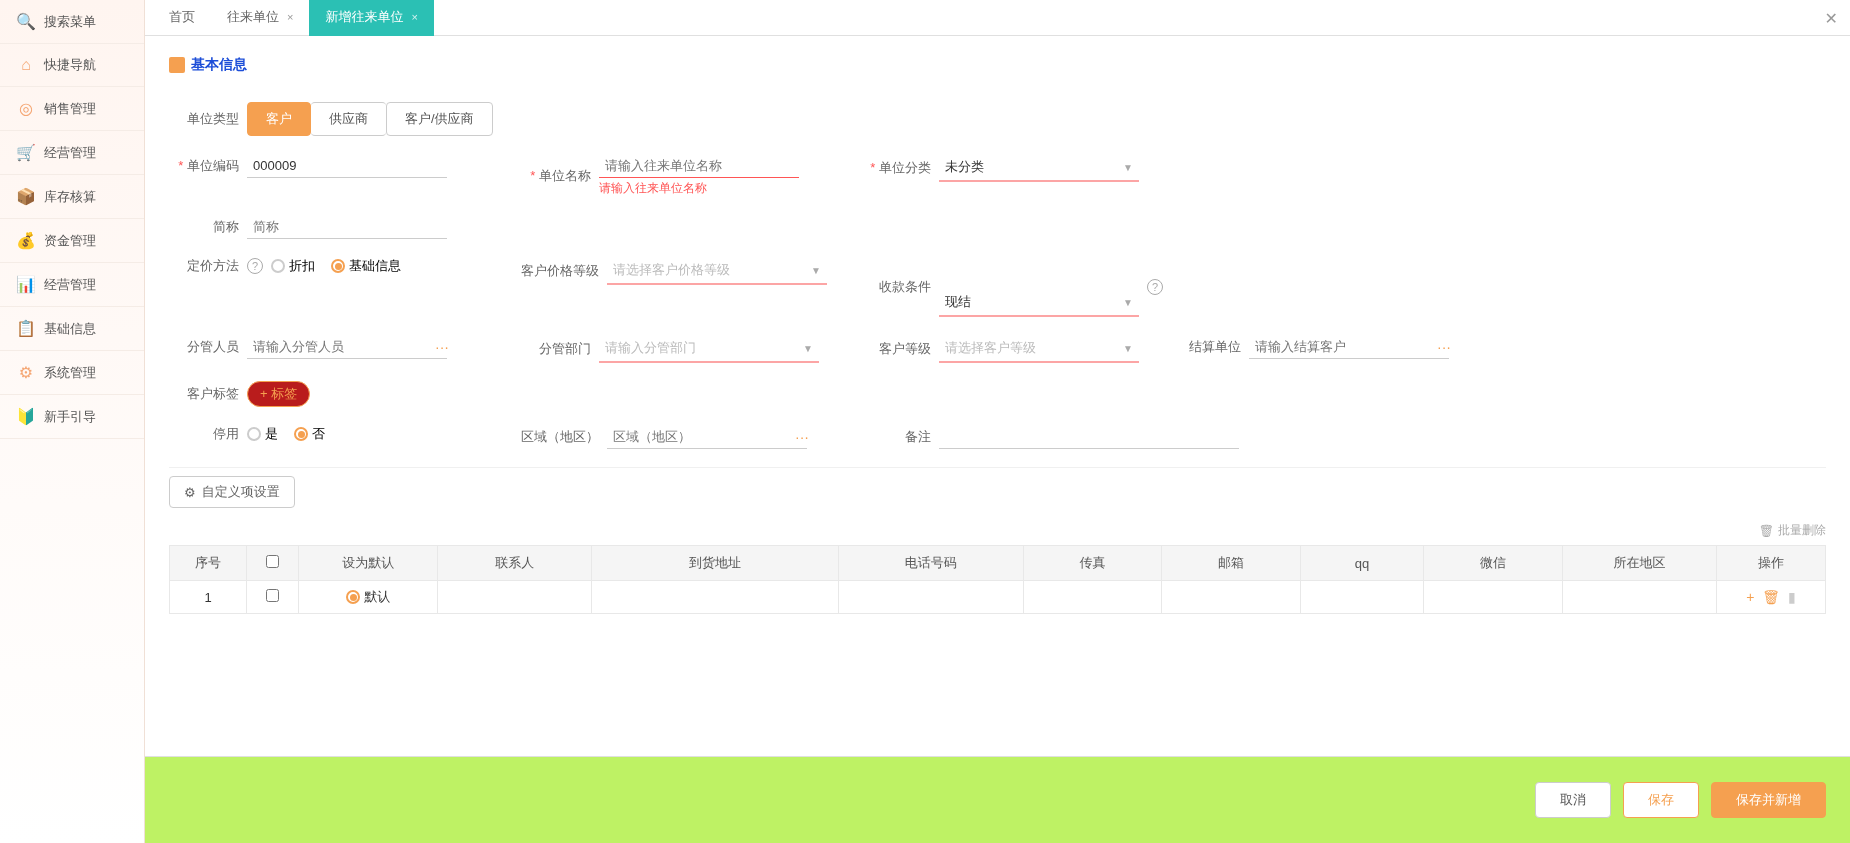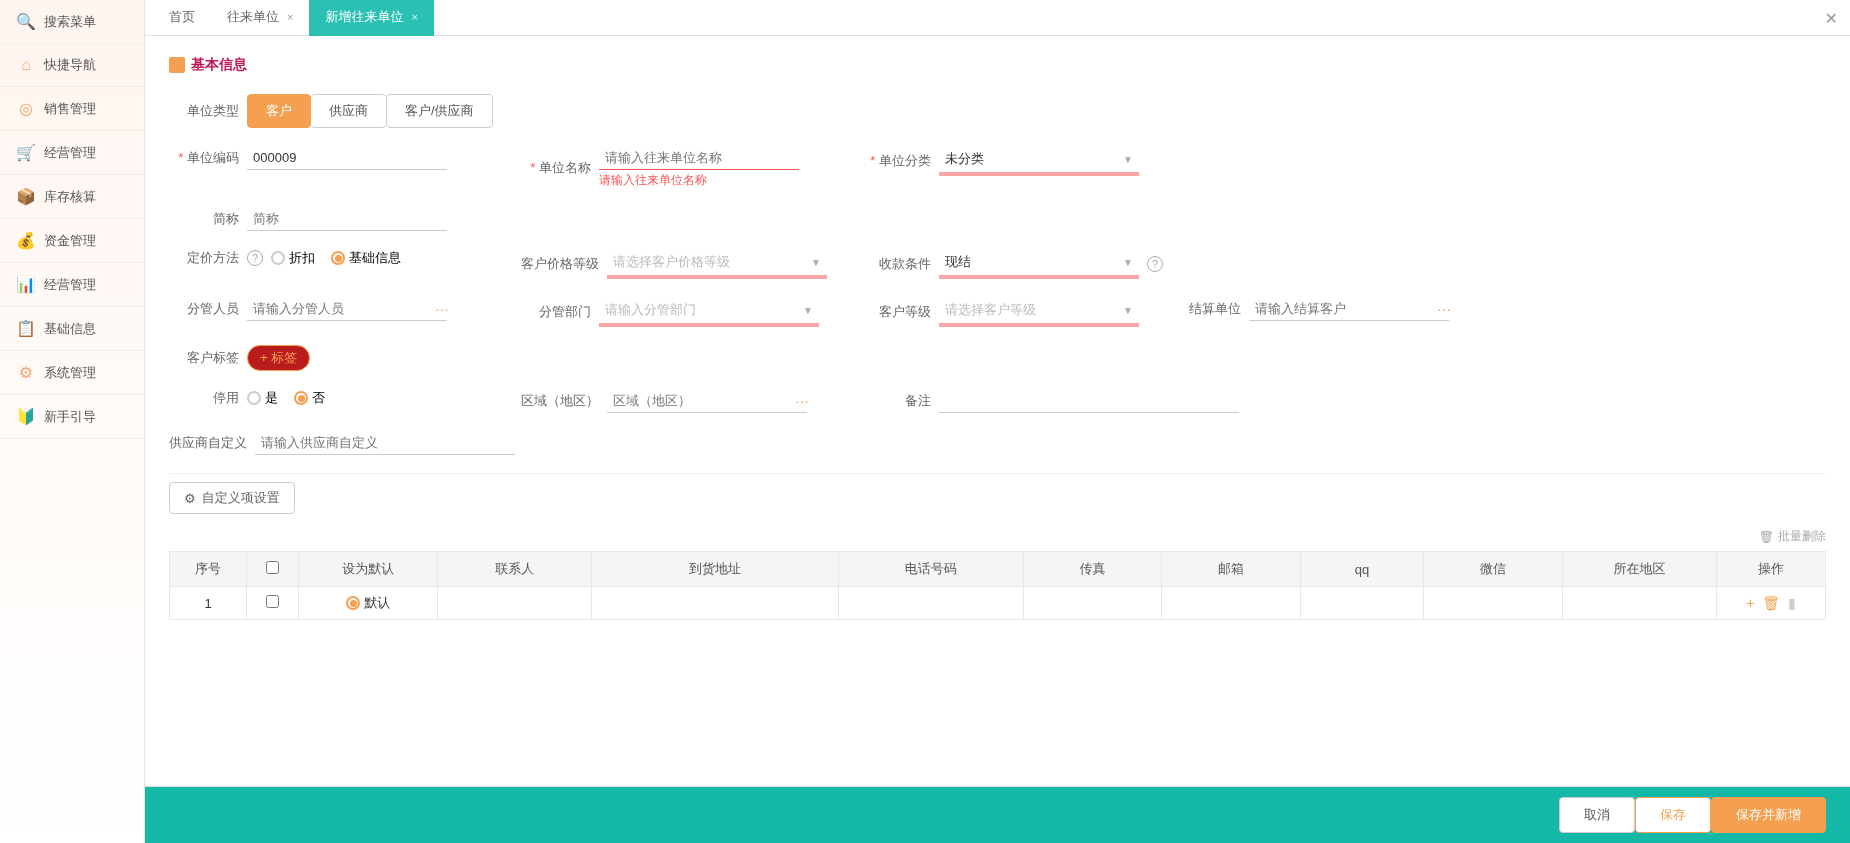--- a/index.html
+++ b/index.html
@@ -85,22 +85,22 @@
       background: #fff;
       padding: 20px 24px;
     }
 
     .section-title {
       display: flex;
       align-items: center;
       gap: 6px;
       font-size: 14px;
       font-weight: bold;
-      color: #be185d;
-      margin-bottom: 20px;
+      color: #1d4ed8;
+      margin-bottom: 28px;
     }
     .section-icon {
       width: 16px;
       height: 16px;
       background: #f5a050;
       border-radius: 2px;
       display: inline-block;
     }
 
     
@@ -148,21 +148,21 @@
     .input-with-error {
       display: flex;
       flex-direction: column;
     }
 
     
     .form-select {
       display: flex;
       align-items: center;
       gap: 4px;
-      border-bottom: 4px solid #fca5a5;
+      border-bottom: 2px solid #fca5a5;
       padding: 4px 6px;
       cursor: pointer;
       min-width: 160px;
       color: #666;
       font-size: 13px;
     }
     .form-select .val { color: #333; }
     .form-select .chevron { margin-left: auto; color: #aaa; font-size: 10px; }
 
     
@@ -287,27 +287,27 @@
       justify-content: flex-end;
       margin-bottom: 6px;
       color: #aaa;
       font-size: 12px;
       align-items: center;
       gap: 4px;
     }
 
     
     .bottom-bar {
-      background: #14b8a6;
+      background: #bef264;
       border-top: 1px solid #e0e0e0;
       display: flex;
       align-items: center;
       justify-content: flex-end;
-      padding: 10px 24px;
-      gap: 0;
+      padding: 25px 24px;
+      gap: 12px;
       flex-shrink: 0;
     }
     .btn-cancel {
       padding: 8px 24px;
       border-radius: 4px;
       cursor: pointer;
       font-size: 13px;
       border: 1px solid #ccc;
       background: #fff;
       color: #555;
@@ -464,21 +464,21 @@
       </div>
       <div class="form-group" style="flex:0 0 auto;min-width:340px;padding-left:32px;">
         <span class="form-label">客户价格等级</span>
         <div class="form-select" style="width:220px;">
           <span style="color:#bbb;">请选择客户价格等级</span>
           <span class="chevron">▼</span>
         </div>
       </div>
       <div class="form-group" style="flex:0 0 auto;min-width:300px;padding-left:32px;">
         <span class="form-label">收款条件</span>
-        <div class="form-select" style="width:200px;">
+        <div class="form-select" style="width:200px;margin-top:32px;">
           <span class="val">现结</span>
           <span class="chevron">▼</span>
         </div>
         <span class="help-icon">?</span>
       </div>
     </div>
 
     
     <div class="form-row">
       <div class="form-group" style="flex:0 0 auto;min-width:320px;">
@@ -541,26 +541,20 @@
           <span class="ellipsis-btn">···</span>
         </div>
       </div>
       <div class="form-group" style="flex:0 0 auto;padding-left:32px;">
         <span class="form-label">备注</span>
         <input class="form-input" type="text" style="width: 300px;">
       </div>
     </div>
 
     
-    <div class="form-row">
-      <div class="form-group">
-        <span class="form-label">供应商自定义</span>
-        <input class="form-input" type="text" style="width: 260px;" placeholder="请输入供应商自定义">
-      </div>
-    </div>
 
     <hr class="form-divider">
 
     
     <button class="custom-settings-btn">
       <span>⚙</span>
       <span>自定义项设置</span>
     </button>
 
     

